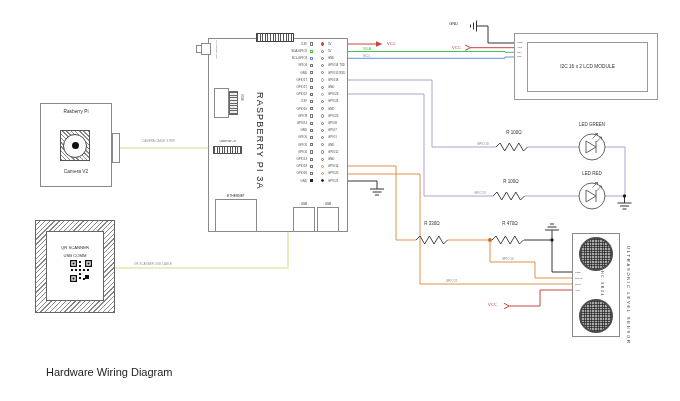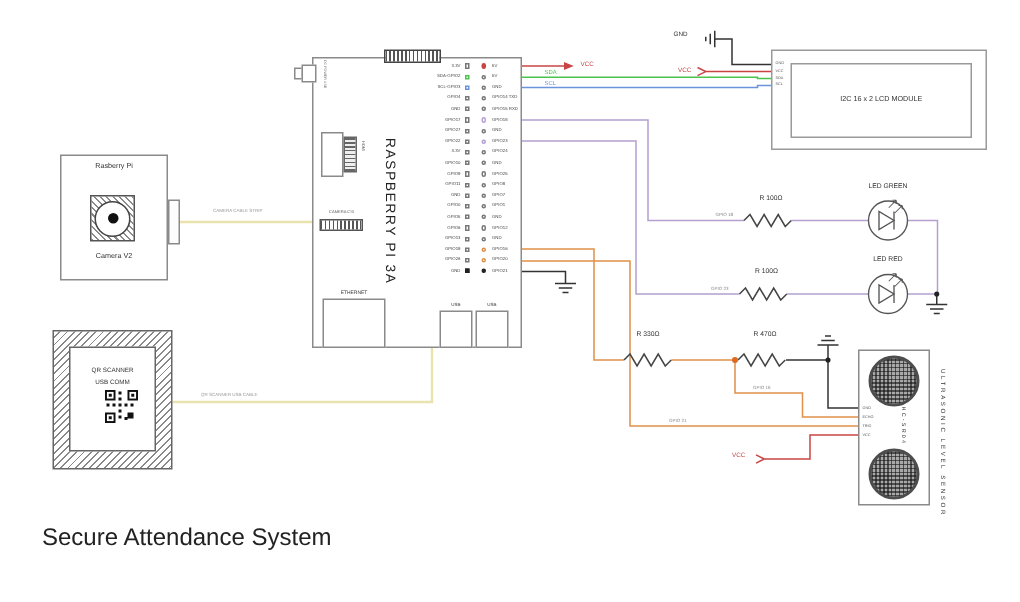--- a/index.html
+++ b/index.html
@@ -256,15 +256,15 @@
   <div class="abs mesh" style="left:579px;top:299px;width:34px;height:34px"></div>
   <div class="s v" style="left:600px;top:271px;letter-spacing:2.5px;transform:scale(.6)">HC-SR04</div>
   <div class="s v" style="left:626px;top:246px;letter-spacing:2.6px;transform:scale(.68)">ULTRASONIC LEVEL SENSOR</div>
   <div id="sensor-pins">
       <div style="left: 574.5px; top: 270.5px; font: 6px / 1 &quot;Liberation Sans&quot;, sans-serif; color: rgb(85, 85, 85); white-space: nowrap; transform: scale(0.42); transform-origin: 0px 0px; position: absolute;">GND</div>
       <div style="left: 574.5px; top: 276.5px; font: 6px / 1 &quot;Liberation Sans&quot;, sans-serif; color: rgb(85, 85, 85); white-space: nowrap; transform: scale(0.42); transform-origin: 0px 0px; position: absolute;">ECHO</div>
       <div style="left: 574.5px; top: 282.5px; font: 6px / 1 &quot;Liberation Sans&quot;, sans-serif; color: rgb(85, 85, 85); white-space: nowrap; transform: scale(0.42); transform-origin: 0px 0px; position: absolute;">TRIG</div>
       <div style="left: 574.5px; top: 288.5px; font: 6px / 1 &quot;Liberation Sans&quot;, sans-serif; color: rgb(85, 85, 85); white-space: nowrap; transform: scale(0.42); transform-origin: 0px 0px; position: absolute;">VCC</div>
     </div>
 
-  <div class="s" style="left:28px;top:351px;font-size:16px;color:#222">Secure Attendance System</div>
+  <div class="s" style="left:46px;top:367px;font-size:11px;color:#222">Hardware Wiring Diagram</div>
 
 </div>
 
 </body></html>

